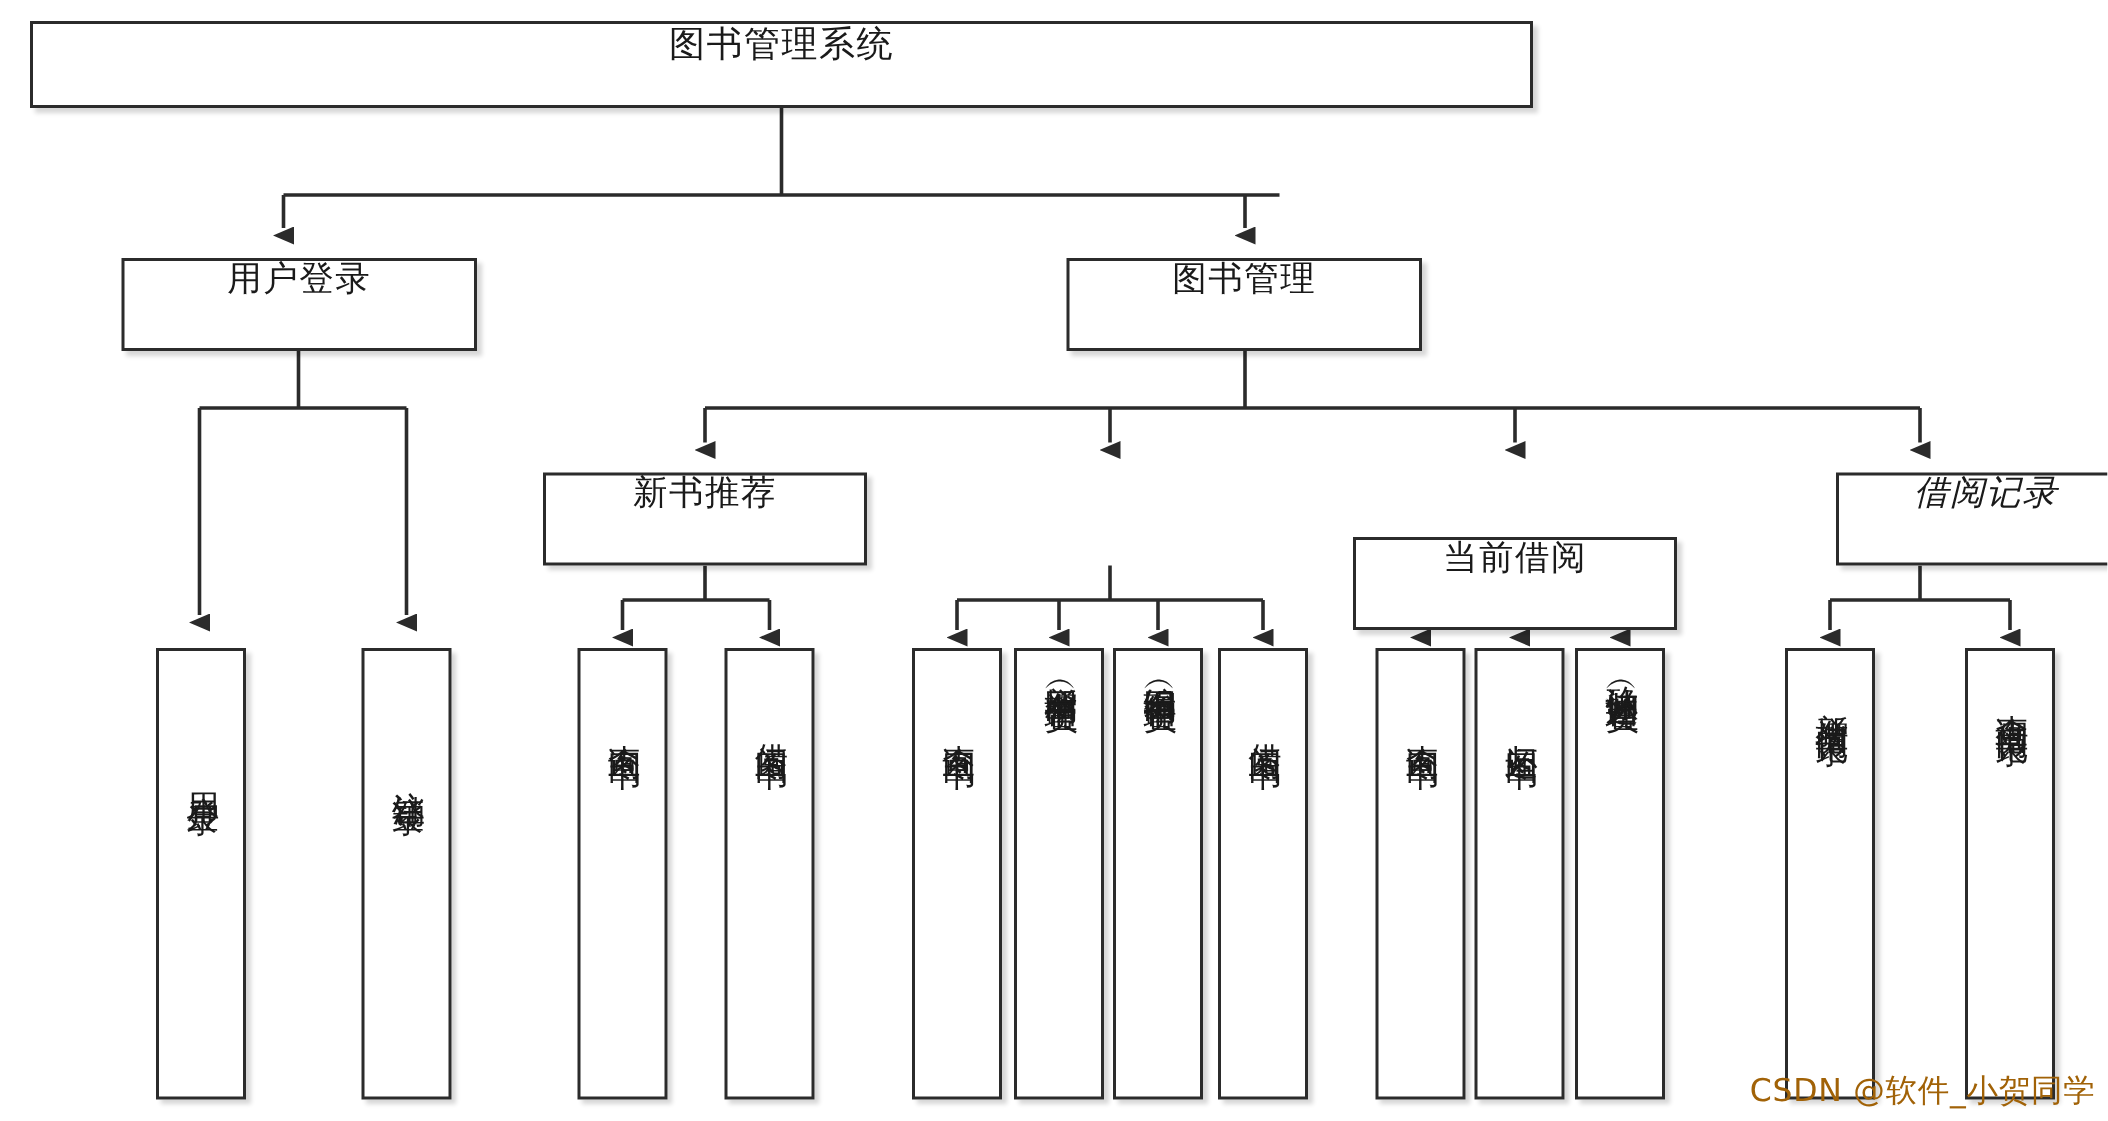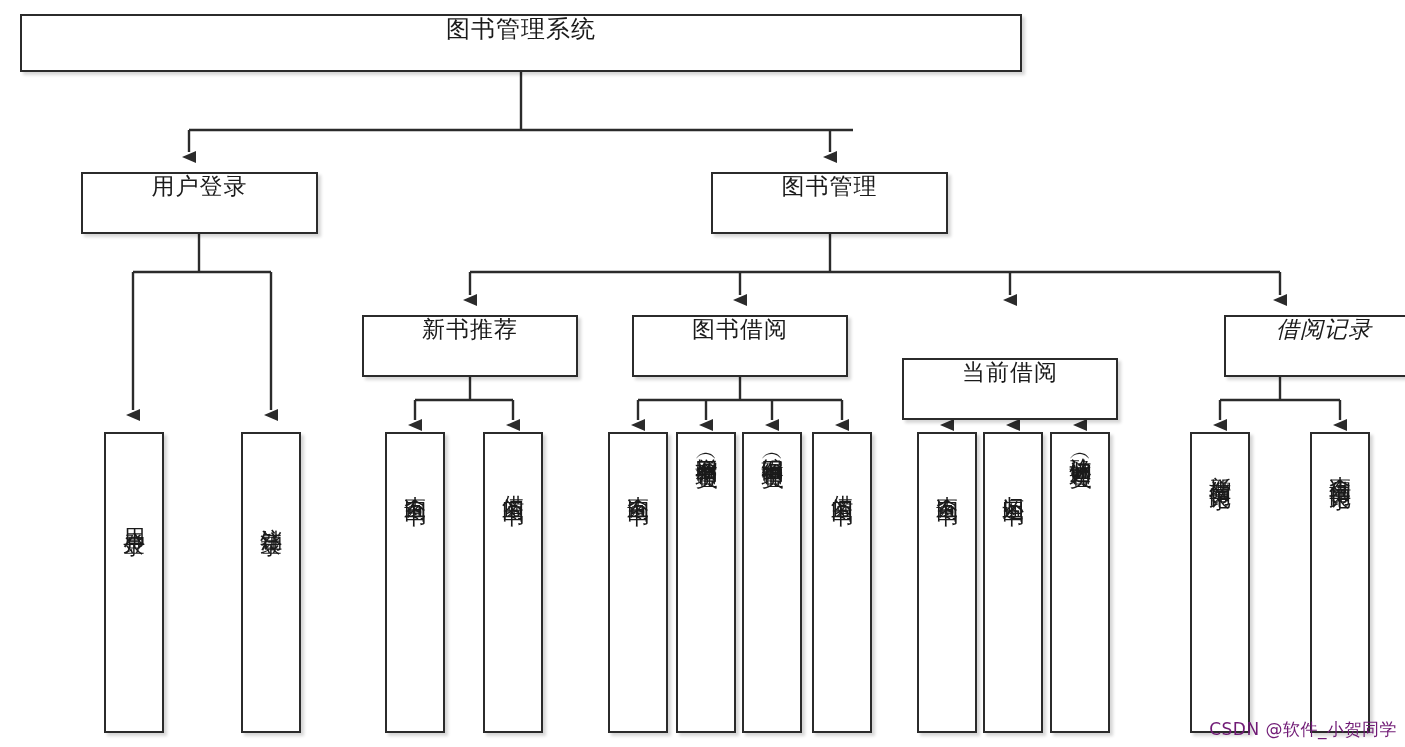--- a/index.html
+++ b/index.html
@@ -70,22 +70,22 @@
   .vert .vlabel.centered-mid {
     margin-top: 38px;
   }
   .vert .vlabel.centered-sm {
     margin-top: 18px;
   }
   .watermark {
     position: absolute;
     right: 8px;
     bottom: 6px;
-    font-size: 17px;
-    color: #701a75;
+    font-size: 21px;
+    color: #a16207;
     letter-spacing: 0.5px;
     white-space: nowrap;
     user-select: none;
   }
 </style>
 </head>
 <body>
 
 <div id="canvas">
 
@@ -146,23 +146,20 @@
   <div class="node horiz" style="left:81px; top:172px; width:237px; height:62px;">
     <span>用户登录</span>
   </div>
   <div class="node horiz" style="left:362px; top:315px; width:216px; height:62px;">
     <span>新书推荐</span>
   </div>
 
   <div class="node horiz" style="left:711px; top:172px; width:237px; height:62px;">
     <span>图书管理</span>
   </div>
-  <div class="node horiz" style="left:632px; top:315px; width:216px; height:62px;">
-    <span>图书借阅</span>
-  </div>
   <div class="node horiz" style="left:902px; top:315px; width:216px; height:62px;margin-top:43px;">
     <span>当前借阅</span>
   </div>
   <div class="node horiz" style="left:1224px; top:315px; width:200px; height:62px;font-style:italic;">
     <span>借阅记录</span>
   </div>
 
   <div class="node vert" style="left:104px; top:432px; width:60px; height:301px;">
     <span class="vlabel centered">用户登录</span>
   </div>

